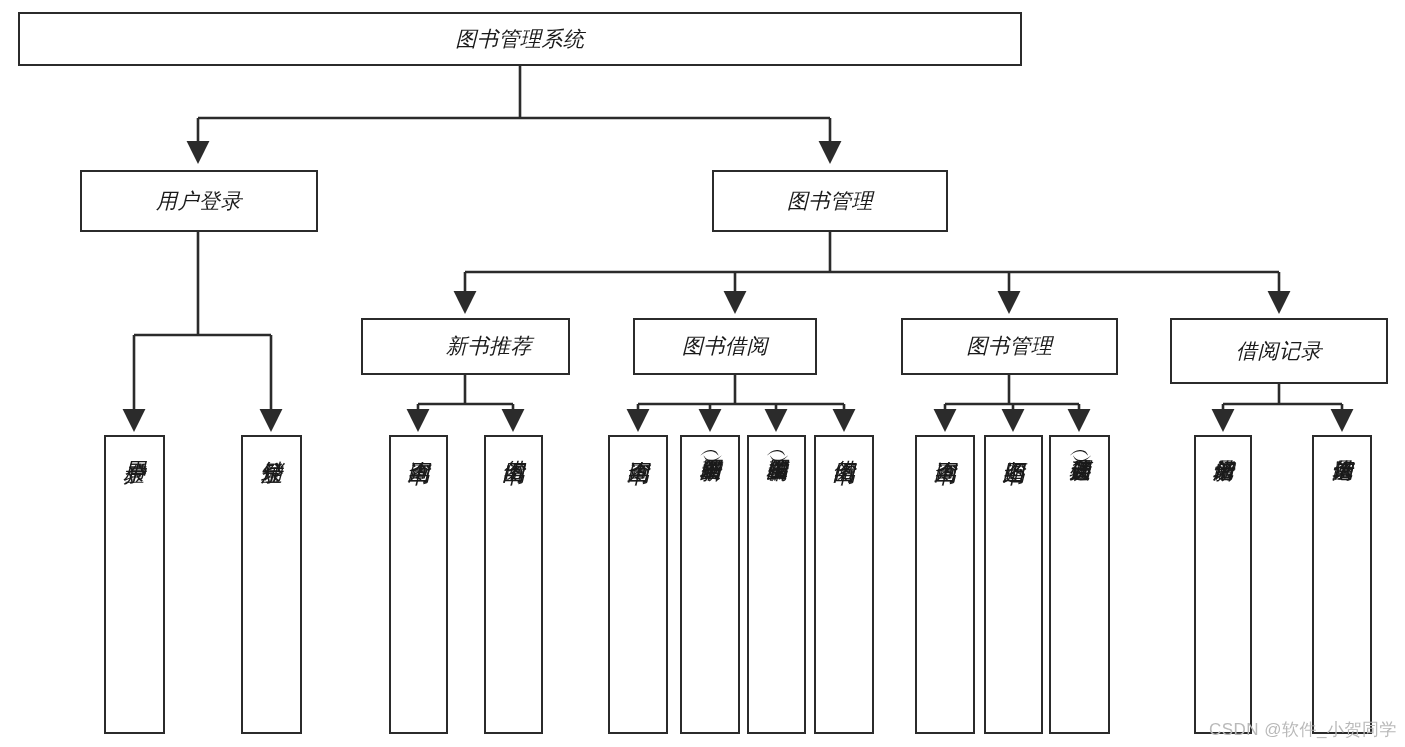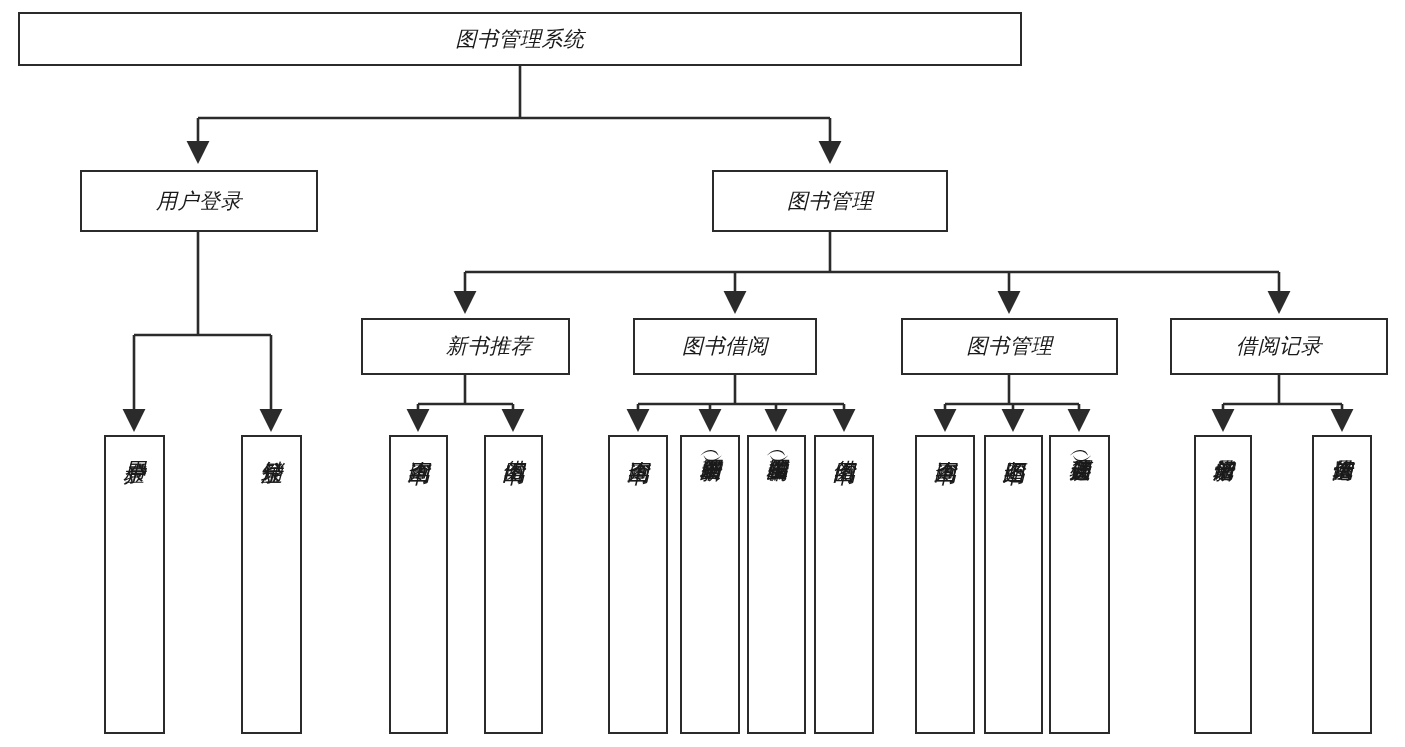--- a/index.html
+++ b/index.html
@@ -140,21 +140,21 @@
 
   <div class="node horiz" style="left:361px; top:318px; width:209px; height:57px;padding-left:47px;">
     <span class="label">新书推荐</span>
   </div>
   <div class="node horiz" style="left:633px; top:318px; width:184px; height:57px;">
     <span class="label">图书借阅</span>
   </div>
   <div class="node horiz" style="left:901px; top:318px; width:217px; height:57px;">
     <span class="label">图书管理</span>
   </div>
-  <div class="node horiz" style="left:1170px; top:318px; width:218px; height:57px;justify-content:center;">
+  <div class="node horiz" style="left:1170px; top:318px; width:218px; height:66px;justify-content:center;">
     <span class="label">借阅记录</span>
   </div>
 
   <div class="node vert" style="left:104px; top:435px; width:61px; height:299px;">
     <span class="label">用户登录</span>
   </div>
   <div class="node vert" style="left:241px; top:435px; width:61px; height:299px;">
     <span class="label">注销登录</span>
   </div>
 
@@ -188,14 +188,15 @@
     <span class="label">确认归还（管理员）</span>
   </div>
 
   <div class="node vert tight" style="left:1194px; top:435px; width:58px; height:299px;">
     <span class="label">新增借阅记录</span>
   </div>
   <div class="node vert tight" style="left:1312px; top:435px; width:60px; height:299px;">
     <span class="label">查询借阅记录</span>
   </div>
 
+  <div id="watermark">CSDN @软件_小贺同学</div>
 
 </div>
 
 </body></html>

